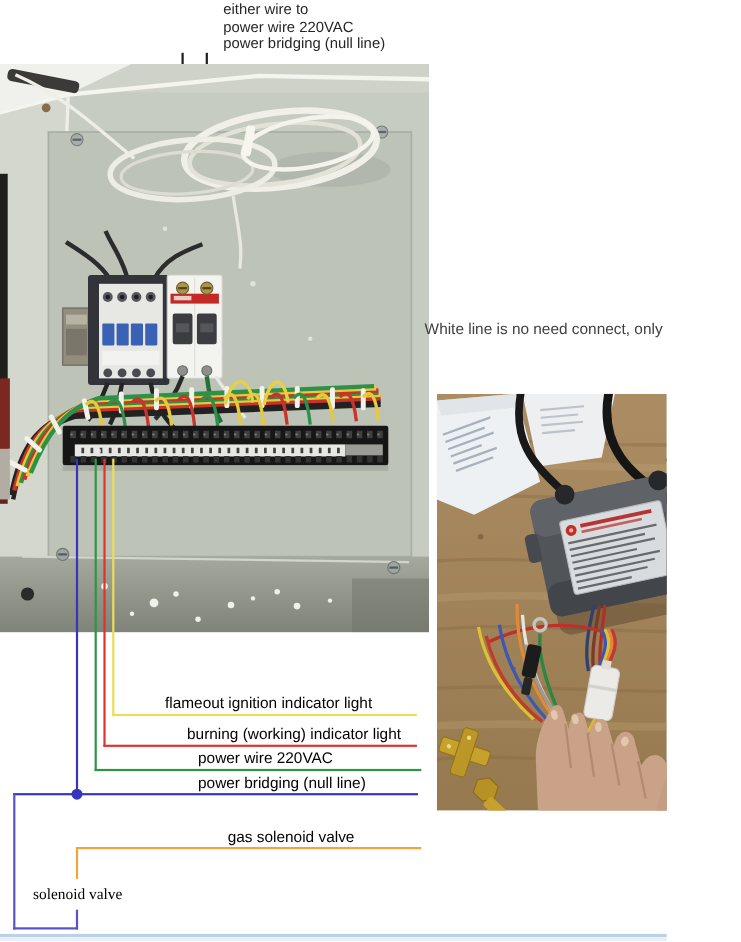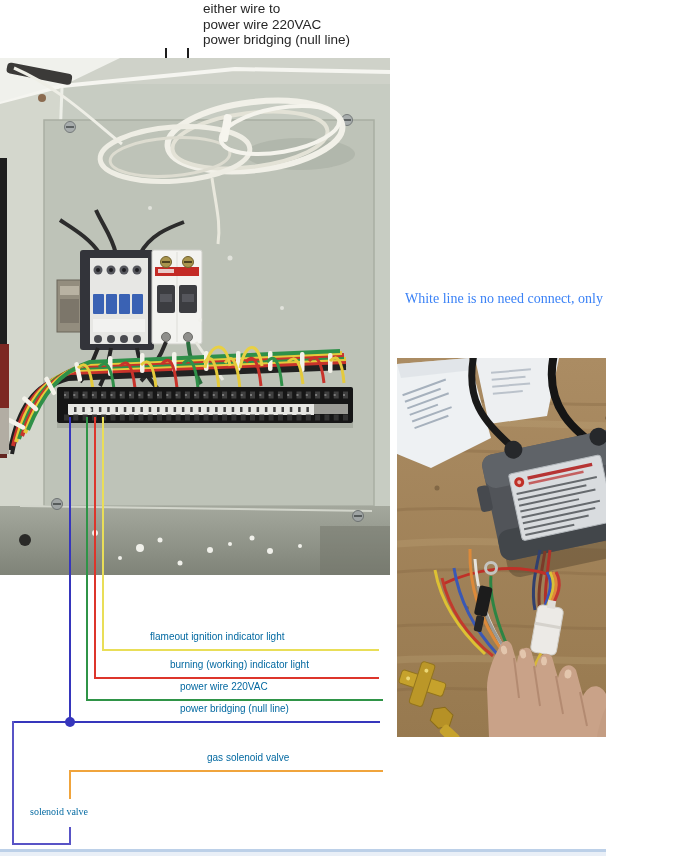--- a/index.html
+++ b/index.html
@@ -3,22 +3,22 @@
 <meta charset="utf-8">
 <style>
   html,body{margin:0;padding:0;background:#ffffff;}
   .page{position:relative;width:606px;height:856px;background:#ffffff;overflow:hidden;
         font-family:"Liberation Sans",sans-serif;color:#2b2b2b;}
   .abs{position:absolute;}
   .top-note{left:203px;top:1px;font-size:13.5px;line-height:15.5px;color:#262626;white-space:nowrap;}
   .leader{width:2px;background:#1d1d1d;}
   .photo{overflow:hidden;}
   .photo svg{display:block;}
-  .side-note{left:405px;top:286px;font-size:14px;line-height:26px;color:#3b82f6;white-space:nowrap;font-family:Liberation Serif, serif;}
-  .wlabel{font-size:10px;color:#0369a1;white-space:nowrap;}
+  .side-note{left:386px;top:286px;font-size:14px;line-height:26px;color:#404040;white-space:nowrap;}
+  .wlabel{font-size:14px;color:#000000;white-space:nowrap;}
   .wline{background:#000;}
   .dot{border-radius:50%;}
   .bottom-rule{left:0;top:849px;width:674px;height:3px;}
   .bottom-fill{left:0;top:852px;width:674px;height:4px;background:#e9eff7;}
 </style>
 </head>
 <body>
 
 <div class="page">
 

